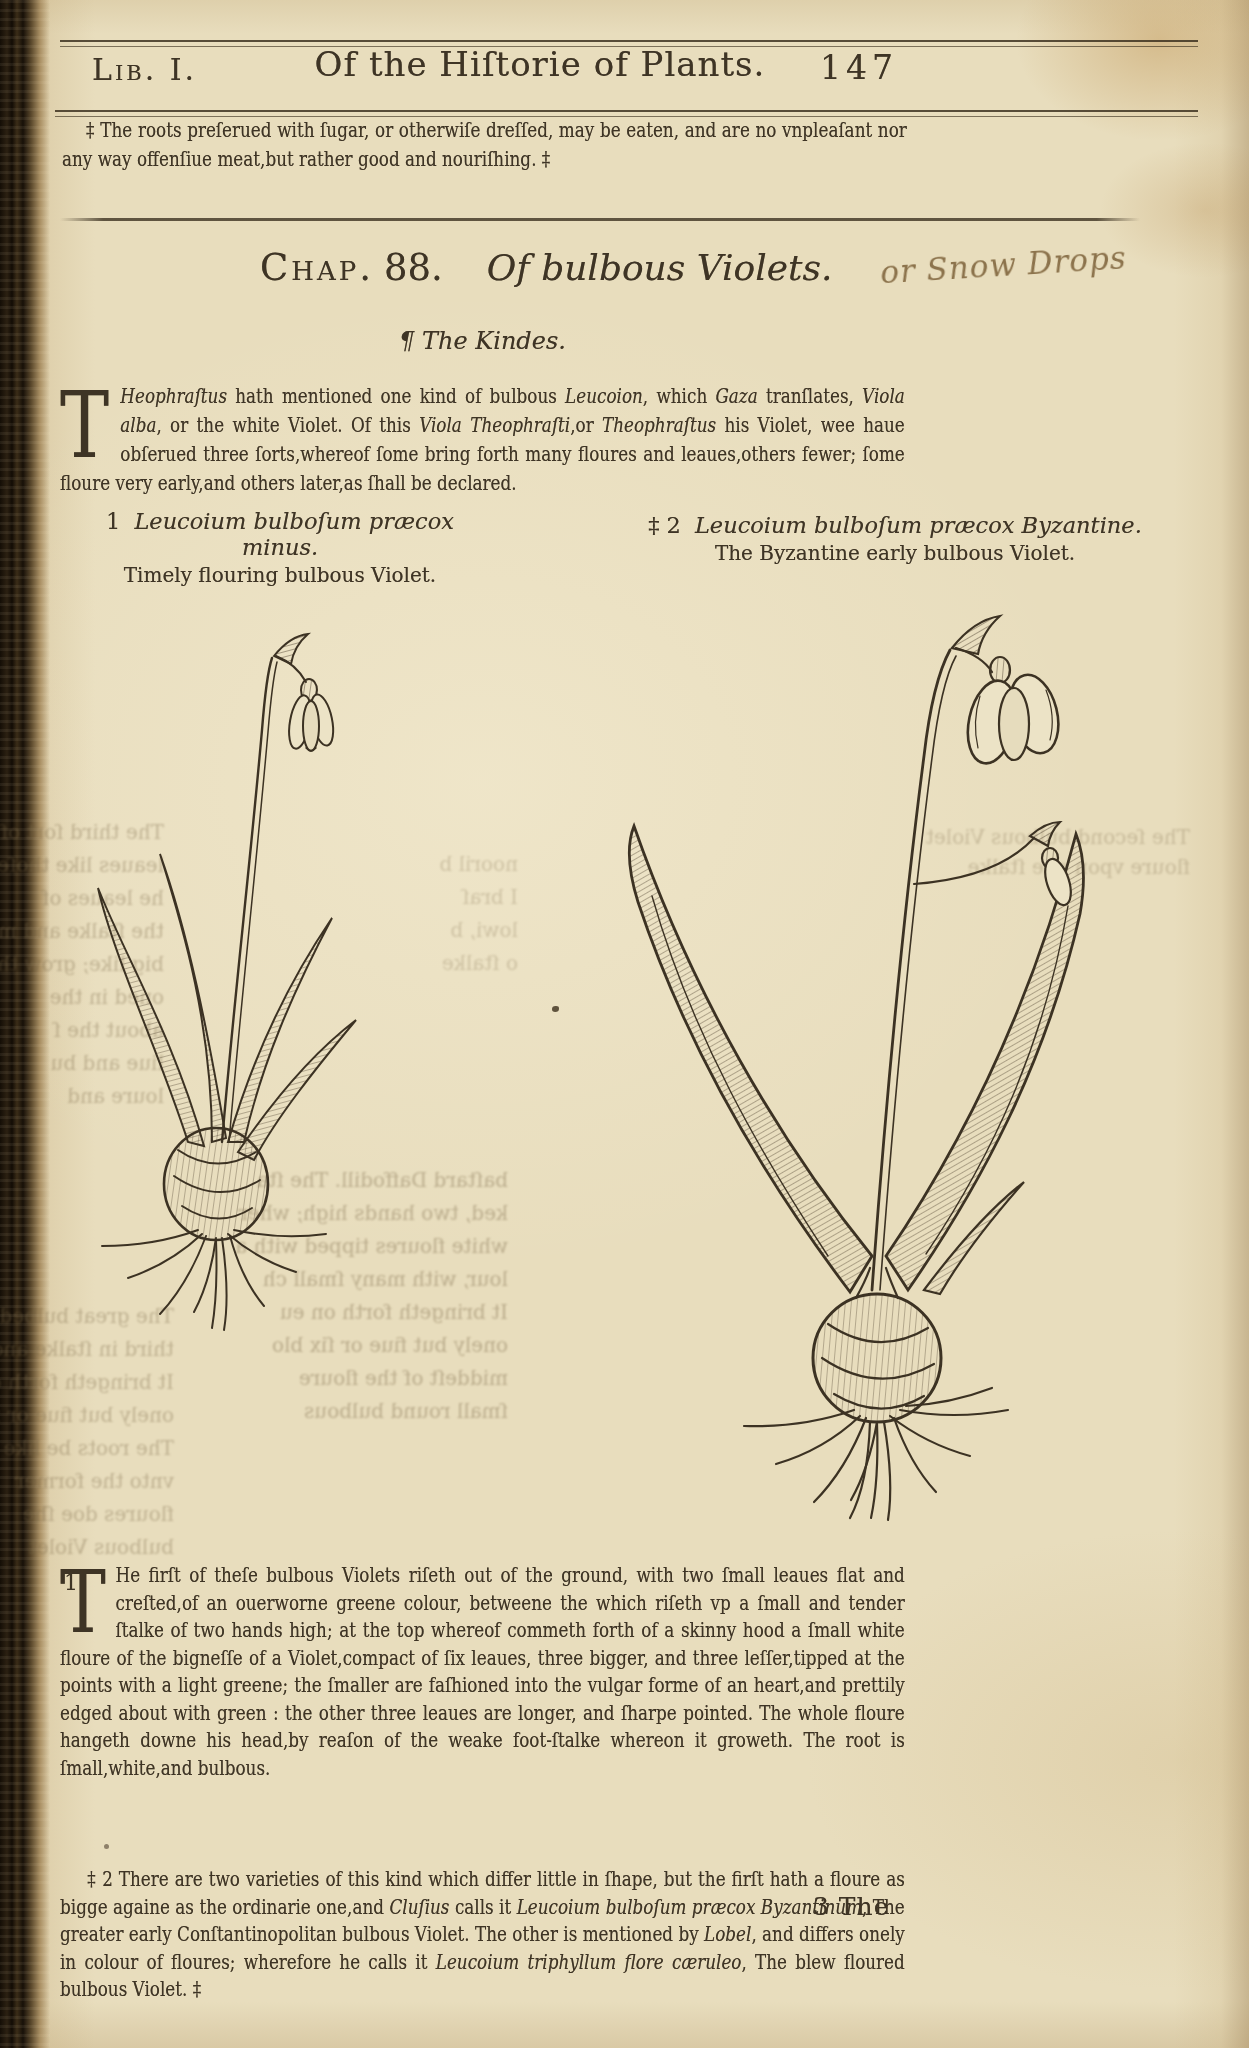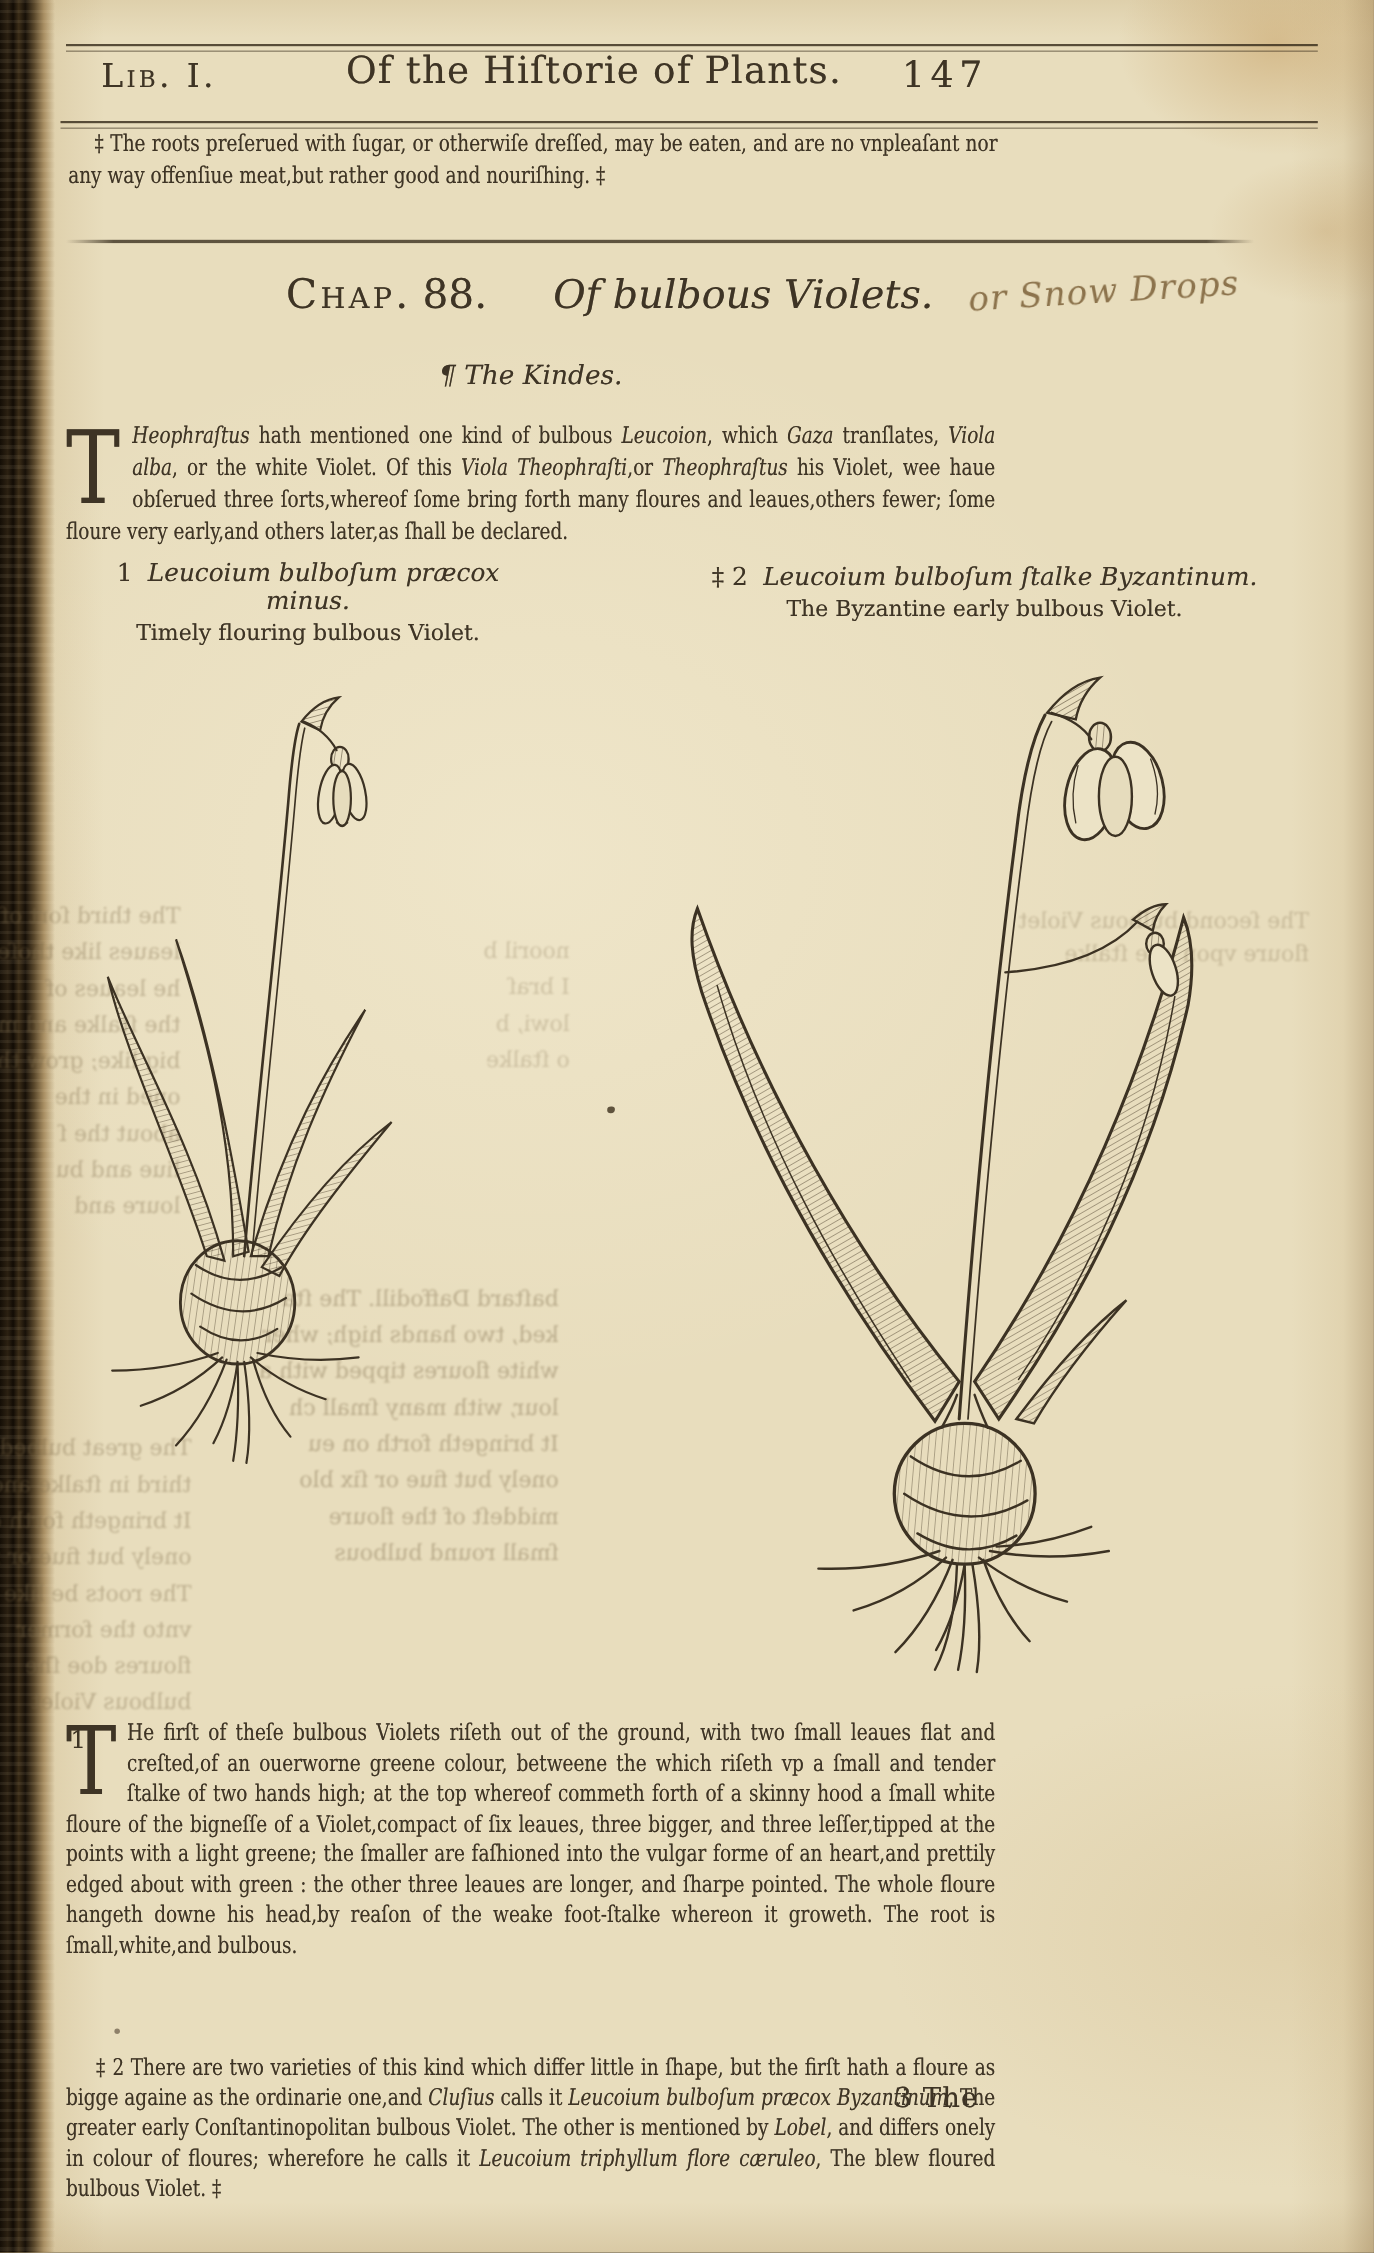--- a/index.html
+++ b/index.html
@@ -28,21 +28,21 @@
   .single-rule{position:absolute;height:2.5px;background:linear-gradient(90deg, rgba(56,45,28,0) 0, rgba(56,45,28,.78) 4%, rgba(56,45,28,.78) 96%, rgba(56,45,28,0) 100%);}
   .header-lib{position:absolute;left:92px;top:52px;font-size:30px;font-variant:small-caps;letter-spacing:3px;}
   .header-title{position:absolute;left:270px;top:44px;width:540px;text-align:center;font-size:34px;letter-spacing:1px;}
   .header-page{position:absolute;left:808px;top:48px;font-size:33px;letter-spacing:5px;margin-left:12px;}
   .condensed{transform:scaleX(.8);transform-origin:left top;width:1056px;}
   .body-text{font-size:21px;line-height:29px;text-align:justify;}
   .note{position:absolute;left:62px;top:116px;text-indent:30px;}
   .chap-row{position:absolute;left:260px;top:246px;font-size:37px;white-space:nowrap;}
   .chap-label{font-variant:small-caps;letter-spacing:3px;}
   .chap-num{margin-left:10px;}
-  .chap-title{font-style:italic;margin-left:60px;font-size:36px;}
+  .chap-title{font-style:italic;margin-left:44px;font-size:36px;}
   .annotation{position:absolute;left:880px;top:244px;width:340px;font-size:31px;font-style:italic;
     color:rgba(120,91,51,.82);transform:rotate(-3.5deg);letter-spacing:1px;filter:blur(.3px);white-space:nowrap;}
   .center-head{position:absolute;left:60px;width:845px;text-align:center;font-style:italic;font-size:24px;}
   .intro{position:absolute;left:60px;top:382px;}
   .dropcap{float:left;font-size:92px;line-height:72px;padding:8px 14px 0 0;}
   .dropcap2{float:left;font-size:86px;line-height:68px;padding:6px 12px 0 0;}
   .caption{position:absolute;text-align:center;font-size:22.5px;}
   .caption .latin{font-style:italic;}
   .caption .num{font-style:normal;margin-right:14px;}
   .caption .eng{font-size:20px;padding-top:3px;font-style:normal;}
@@ -82,21 +82,21 @@
   <div class="center-head ink" style="top:327px;">¶  The Kindes.</div>
   <div class="intro condensed body-text ink">
     <span class="dropcap">T</span><span><i>Heophraſtus </i><span>hath mentioned one kind of bulbous </span><i>Leucoion</i><span>, which </span><i>Gaza</i><span> tranſlates, </span><i>Viola alba</i><span>, or the white Violet.  Of this </span><i>Viola Theophraſti</i><span>,or </span><i>Theophraſtus</i><span> his Violet, wee haue obſerued three ſorts,whereof ſome bring forth many floures and leaues,others fewer; ſome floure very early,and others later,as ſhall be declared.</span></span>
   </div>
 
   <div class="caption ink" style="left:70px;top:508px;width:420px;">
     <div class="latin"><span class="num">1</span><span>Leucoium bulboſum præcox minus.</span></div>
     <div class="eng">Timely flouring bulbous Violet.</div>
   </div>
   <div class="caption ink" style="left:645px;top:512px;width:500px;">
-    <div class="latin"><span class="num">‡ 2</span><span>Leucoium bulboſum ſtalke Byzantinum.</span></div>
+    <div class="latin"><span class="num">‡ 2</span><span>Leucoium bulboſum præcox Byzantine.</span></div>
     <div class="eng">The Byzantine early bulbous Violet.</div>
   </div>
 
   <div class="bleed" style="left:-6px;top:816px;width:170px;">
       <div>The third ſort of bulbed</div>
       <div>leaues like thoſe of the</div>
       <div>he leaues of</div>
       <div>the ſtalke and m</div>
       <div>big like; grow th</div>
       <div>oned in the</div>

